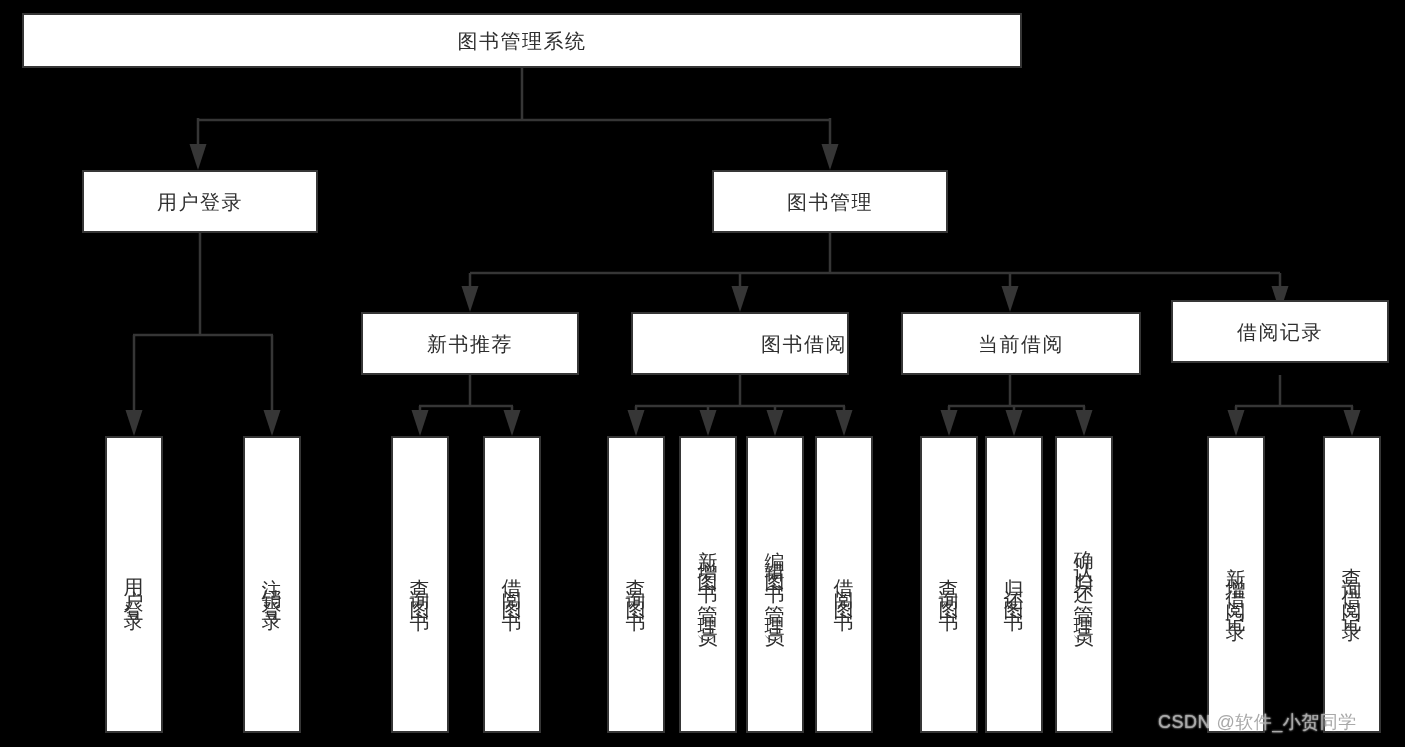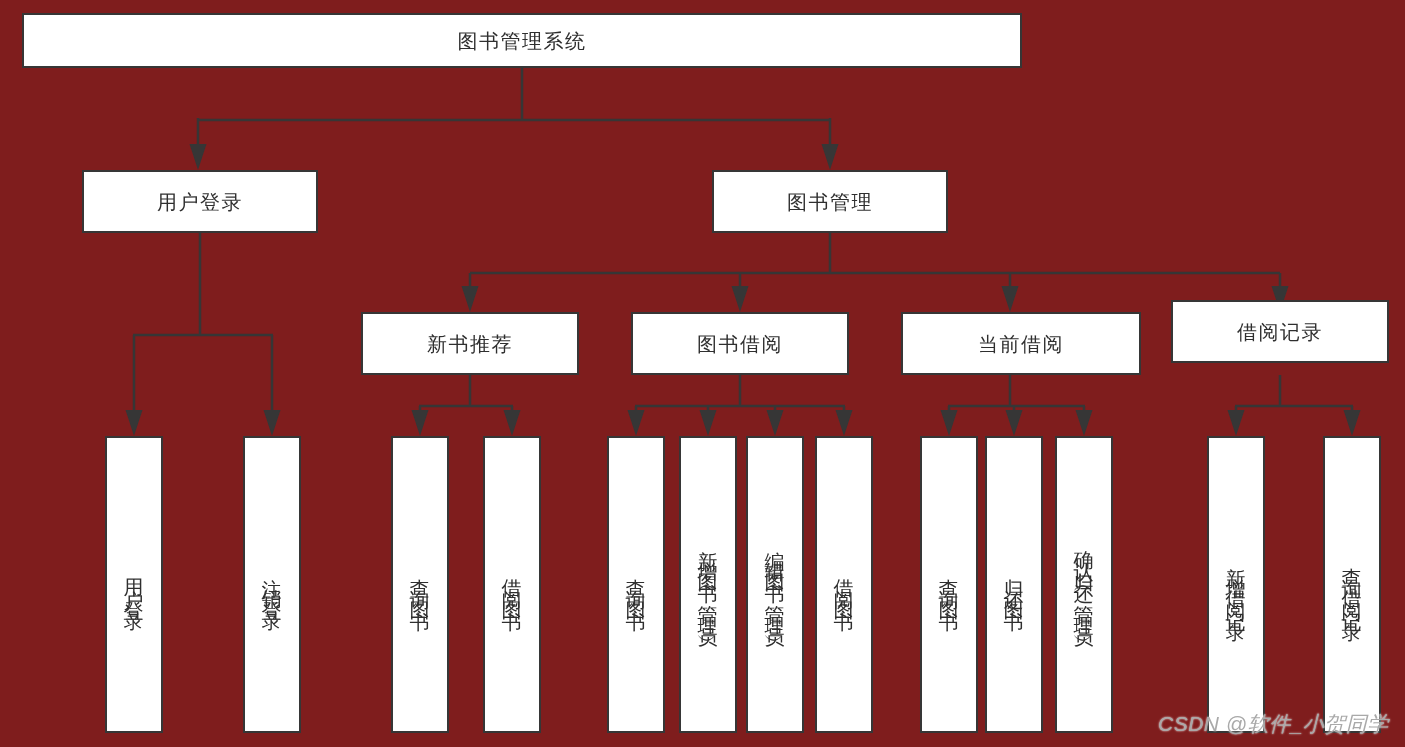--- a/index.html
+++ b/index.html
@@ -5,21 +5,21 @@
   html, body {
     margin: 0;
     padding: 0;
     background: #ffffff;
     font-family: "Liberation Sans", "DejaVu Sans", sans-serif;
   }
   .stage {
     position: relative;
     width: 1405px;
     height: 747px;
-    background: #7f1d1d;
+    background: #000000;
     overflow: hidden;
   }
   .wires {
     position: absolute;
     left: 0;
     top: 0;
     width: 1405px;
     height: 747px;
     pointer-events: none;
   }
@@ -45,26 +45,25 @@
     font-size: 20px;
     letter-spacing: 11px;
     line-height: 1;
     white-space: nowrap;
   }
   .watermark {
     position: absolute;
     left: 1158px;
     top: 710px;
     width: 247px;
-    font-size: 21px;
+    font-size: 18px;
     color: #a9a9a9;
     text-shadow: 0 0 2px #ffffff;
     white-space: nowrap;
     letter-spacing: 0.5px;
-    font-style: italic;
   }
 </style>
 </head>
 <body>
 
 <div class="stage">
 
   <svg class="wires" viewBox="0 0 1405 747" xmlns="http://www.w3.org/2000/svg">
     <g stroke="#363636" stroke-width="2.5" fill="none">
 
@@ -119,21 +118,21 @@
   <div class="node" style="left:82px; top:170px; width:236px; height:63px;">
     <span class="hlabel">用户登录</span>
   </div>
   <div class="node" style="left:712px; top:170px; width:236px; height:63px;">
     <span class="hlabel">图书管理</span>
   </div>
 
   <div class="node" style="left:361px; top:312px; width:218px; height:63px;">
     <span class="hlabel">新书推荐</span>
   </div>
-  <div class="node" style="left:631px; top:312px; width:218px; height:63px;">
+  <div class="node" style="left:631px; top:312px; width:218px; height:63px;justify-content:flex-end;">
     <span class="hlabel">图书借阅</span>
   </div>
   <div class="node" style="left:901px; top:312px; width:240px; height:63px;">
     <span class="hlabel">当前借阅</span>
   </div>
   <div class="node" style="left:1171px; top:300px; width:218px; height:63px;">
     <span class="hlabel">借阅记录</span>
   </div>
 
   <div class="node" style="left:105px; top:436px; width:58px; height:297px;">

